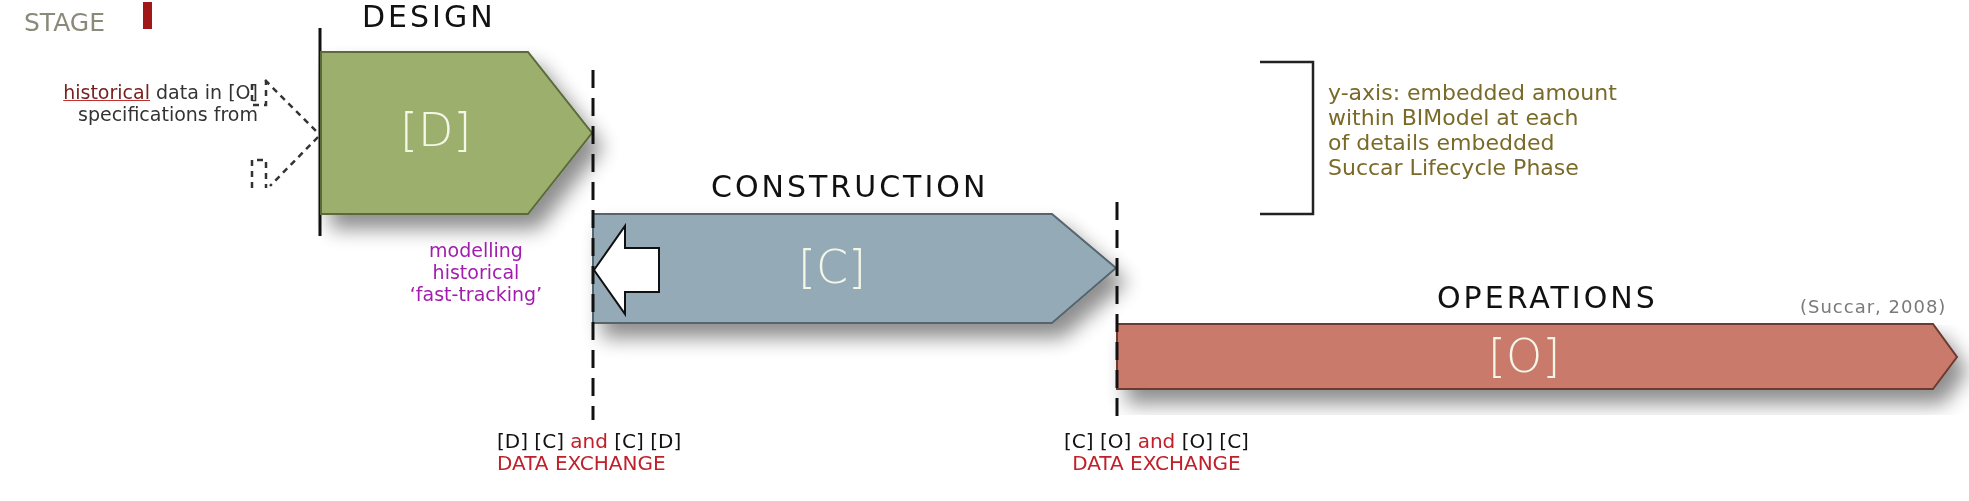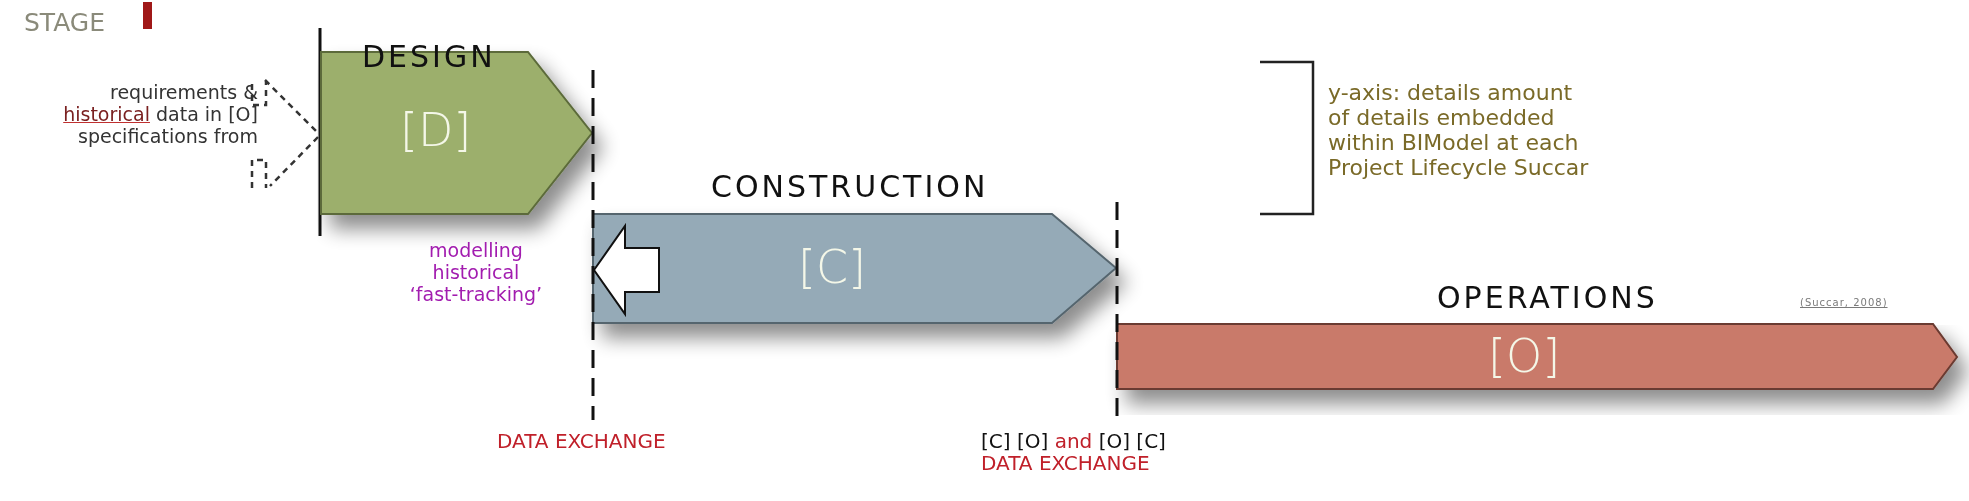--- a/index.html
+++ b/index.html
@@ -7,21 +7,21 @@
          font-family: "DejaVu Sans", sans-serif; }
   svg { position: absolute; left: 0; top: 0; }
   .txt { position: absolute; white-space: nowrap; line-height: 1; }
   .stage { left: 24px; top: 10px; font-size: 25px; color: #8a8a7a; letter-spacing: 0px; }
   .phase-title { font-size: 30px; color: #111; letter-spacing: 3px; font-weight: normal; }
   .box-label { font-size: 46px; color: #f4f7e8; font-weight: 300; }
   .req { left: 10px; top: 81px; width: 248px; text-align: right; font-size: 19px; color: #333; line-height: 22px; white-space: normal; }
   .req .hist { color: #7a2020; text-decoration: underline; text-decoration-color: #c03030; }
   .fast { left: 390px; top: 239px; width: 172px; text-align: center; font-size: 19px; color: #a21caf; line-height: 22px; white-space: normal; }
   .yaxis { left: 1328px; top: 80px; font-size: 22px; color: #7a6a28; line-height: 25px; white-space: normal; width: 320px; }
-  .cite { left: 1800px; top: 298px; font-size: 10px; color: #7a7a7a; letter-spacing: 1px; text-decoration: underline; }
+  .cite { left: 1800px; top: 298px; font-size: 18px; color: #7a7a7a; letter-spacing: 1px; }
   .xchg { font-size: 20px; line-height: 22px; color: #111; }
   .xchg .red { color: #c0202a; }
 </style>
 </head>
 <body>
 
 <svg width="1969" height="501" viewBox="0 0 1969 501">
   <defs>
     <filter id="shadow" x="-5%" y="-20%" width="115%" height="160%">
       <feGaussianBlur in="SourceAlpha" stdDeviation="10"></feGaussianBlur>
@@ -56,50 +56,50 @@
     <polyline points="252,188 252,160 266,160 266,188"></polyline>
     <line x1="265" y1="80" x2="318" y2="133"></line>
     <line x1="318" y1="137" x2="270" y2="186"></line>
   </g>
 
   <polyline points="1260,62 1313,62 1313,214 1260,214" fill="none" stroke="#222" stroke-width="2.5"></polyline>
 </svg>
 
 <div class="txt stage">STAGE</div>
 
-<div class="txt phase-title" style="left:362px; top:2px;margin-top:40px;">DESIGN</div>
+<div class="txt phase-title" style="left:362px; top:2px;">DESIGN</div>
 <div class="txt box-label" style="left:400px; top:107px;">[D]</div>
 
 <div class="txt phase-title" style="left:683px; top:172px;margin-left:28px;">CONSTRUCTION</div>
 <div class="txt box-label" style="left:798px; top:244px;">[C]</div>
 
 <div class="txt phase-title" style="left:1397px; top:283px;margin-left:40px;">OPERATIONS</div>
 <div class="txt box-label" style="left:1488px; top:333px;">[O]</div>
 
 <div class="txt req">
-  <div>requirements &amp;</div>
   <div><span class="hist">historical</span><span> data in [O]</span></div>
   <div>specifications from</div>
 </div>
 
 <div class="txt fast">
   <div>modelling</div>
   <div>historical</div>
   <div>‘fast-tracking’</div>
 </div>
 
 <div class="txt yaxis">
-  <div>y-axis: details amount</div>
+  <div>y-axis: embedded amount</div>
+  <div>within BIModel at each</div>
   <div>of details embedded</div>
-  <div>within BIModel at each</div>
-  <div>Project Lifecycle Succar</div>
+  <div>Succar Lifecycle Phase</div>
 </div>
 
 <div class="txt cite">(Succar, 2008)</div>
 
 <div class="txt xchg" style="left:497px; top:430px;">
+  <div><span>[D] [C]</span> <span class="red">and</span> <span>[C] [D]</span></div>
   <div class="red">DATA EXCHANGE</div>
 </div>
 
-<div class="txt xchg" style="left:981px; top:430px;">
+<div class="txt xchg" style="left:1064px; top:430px;text-align:center;">
   <div><span>[C] [O]</span> <span class="red">and</span> <span>[O] [C]</span></div>
   <div class="red">DATA EXCHANGE</div>
 </div>
 
 </body></html>

